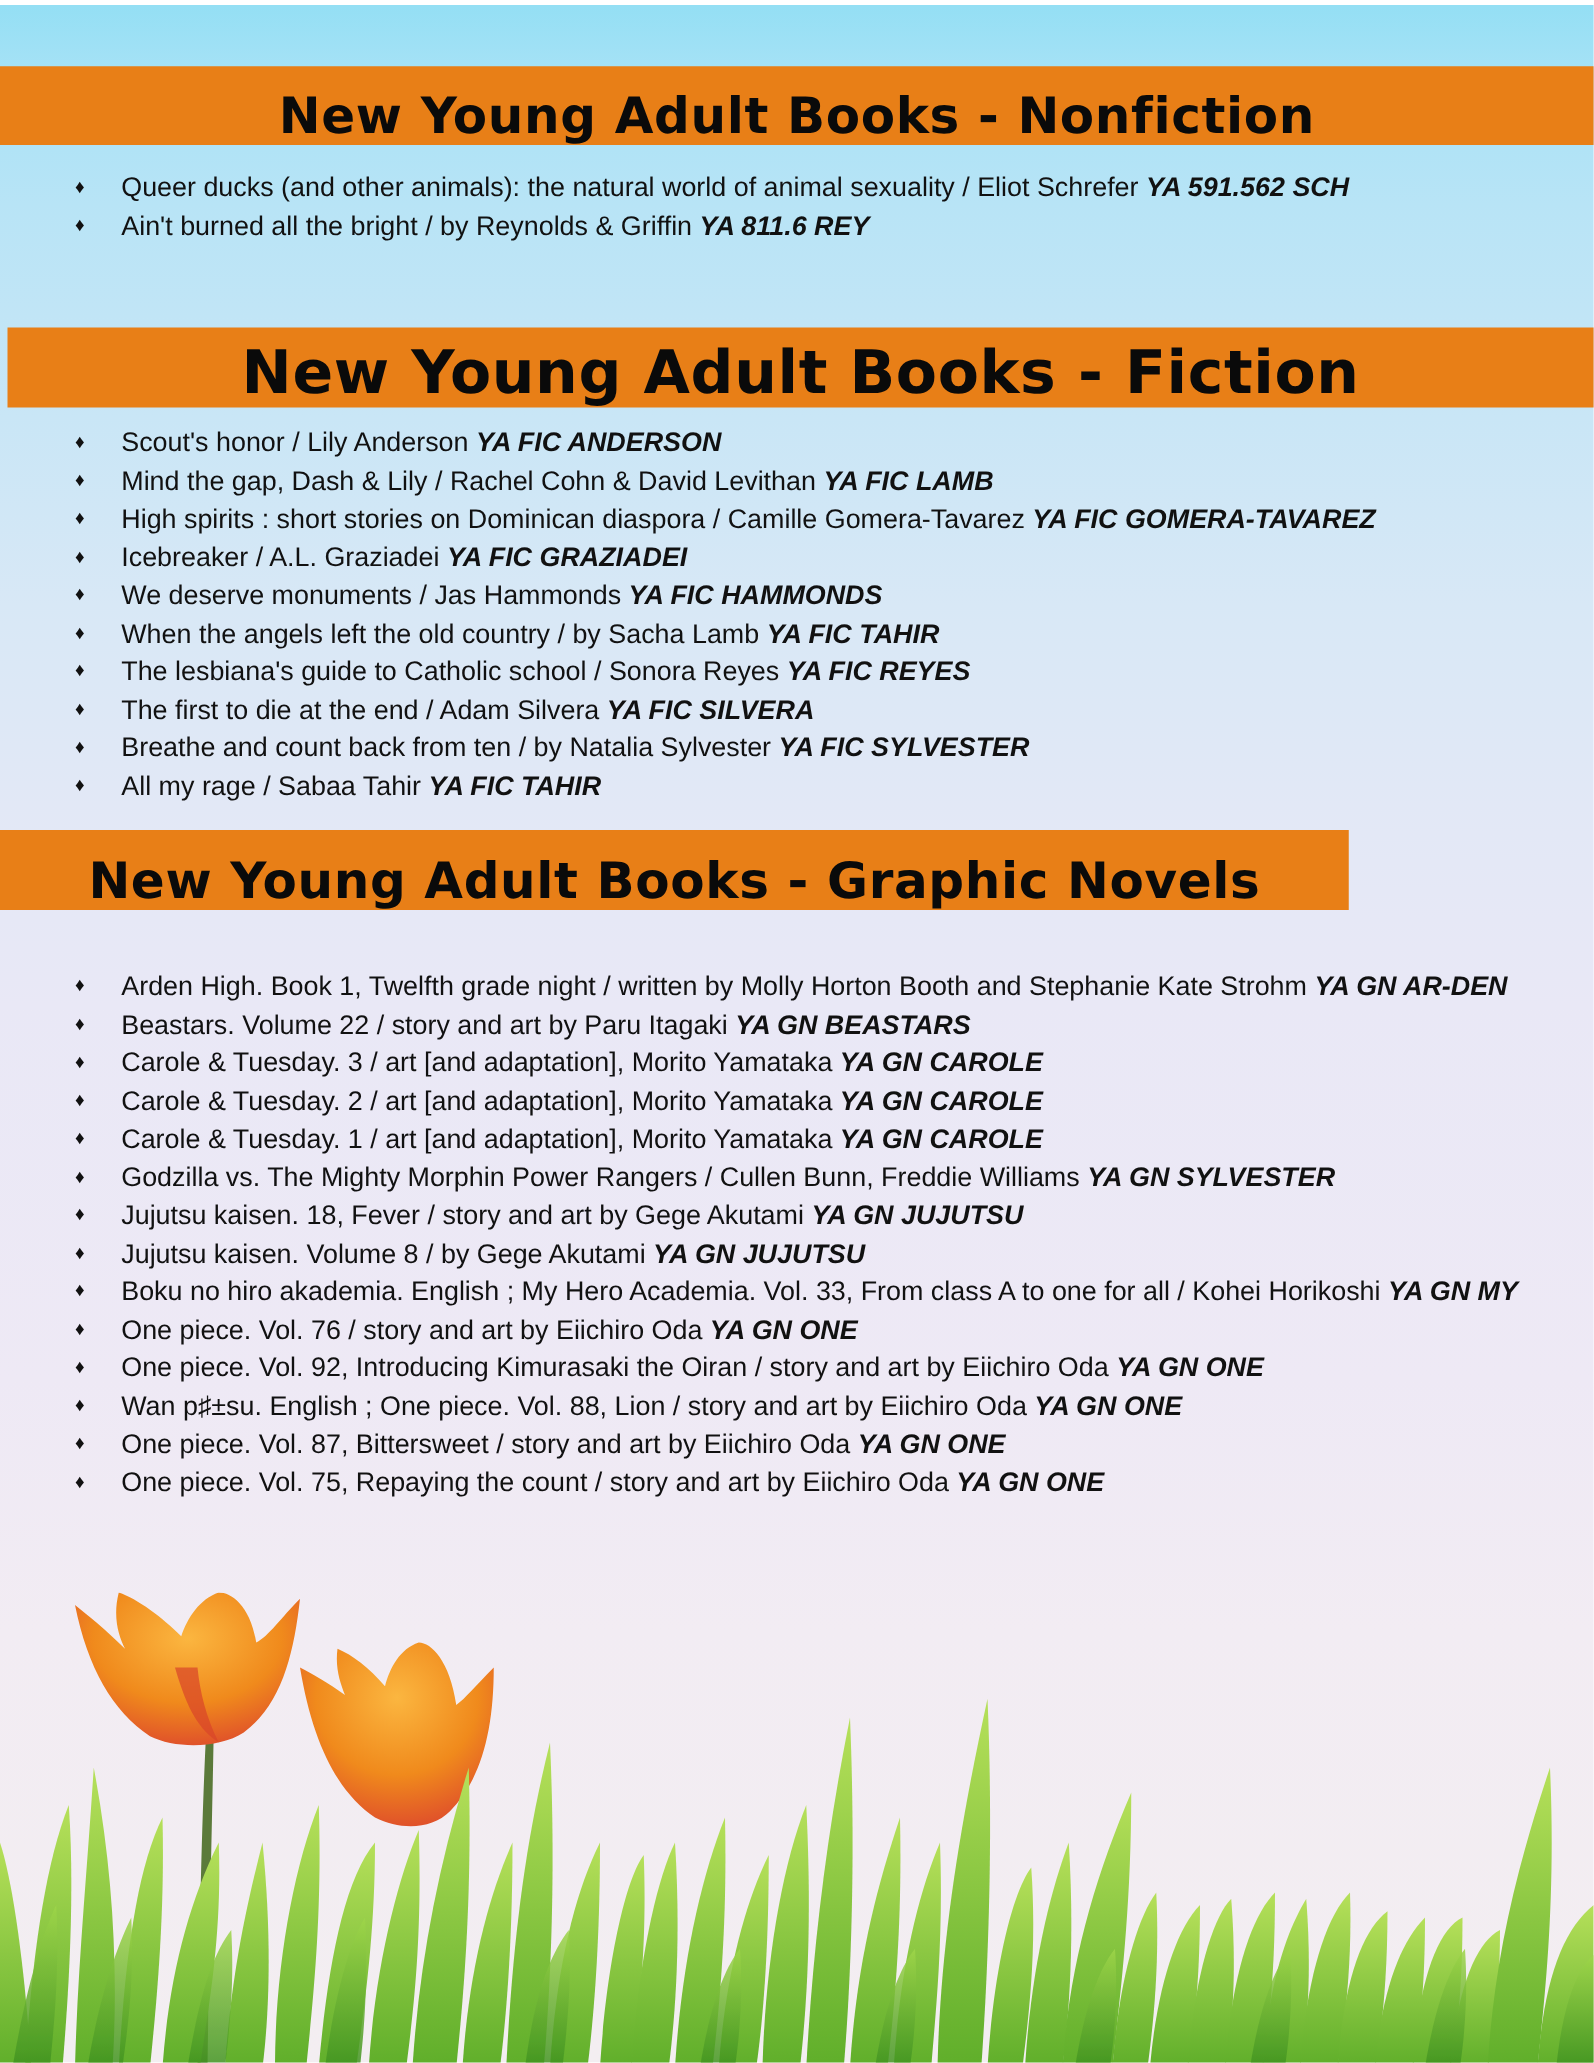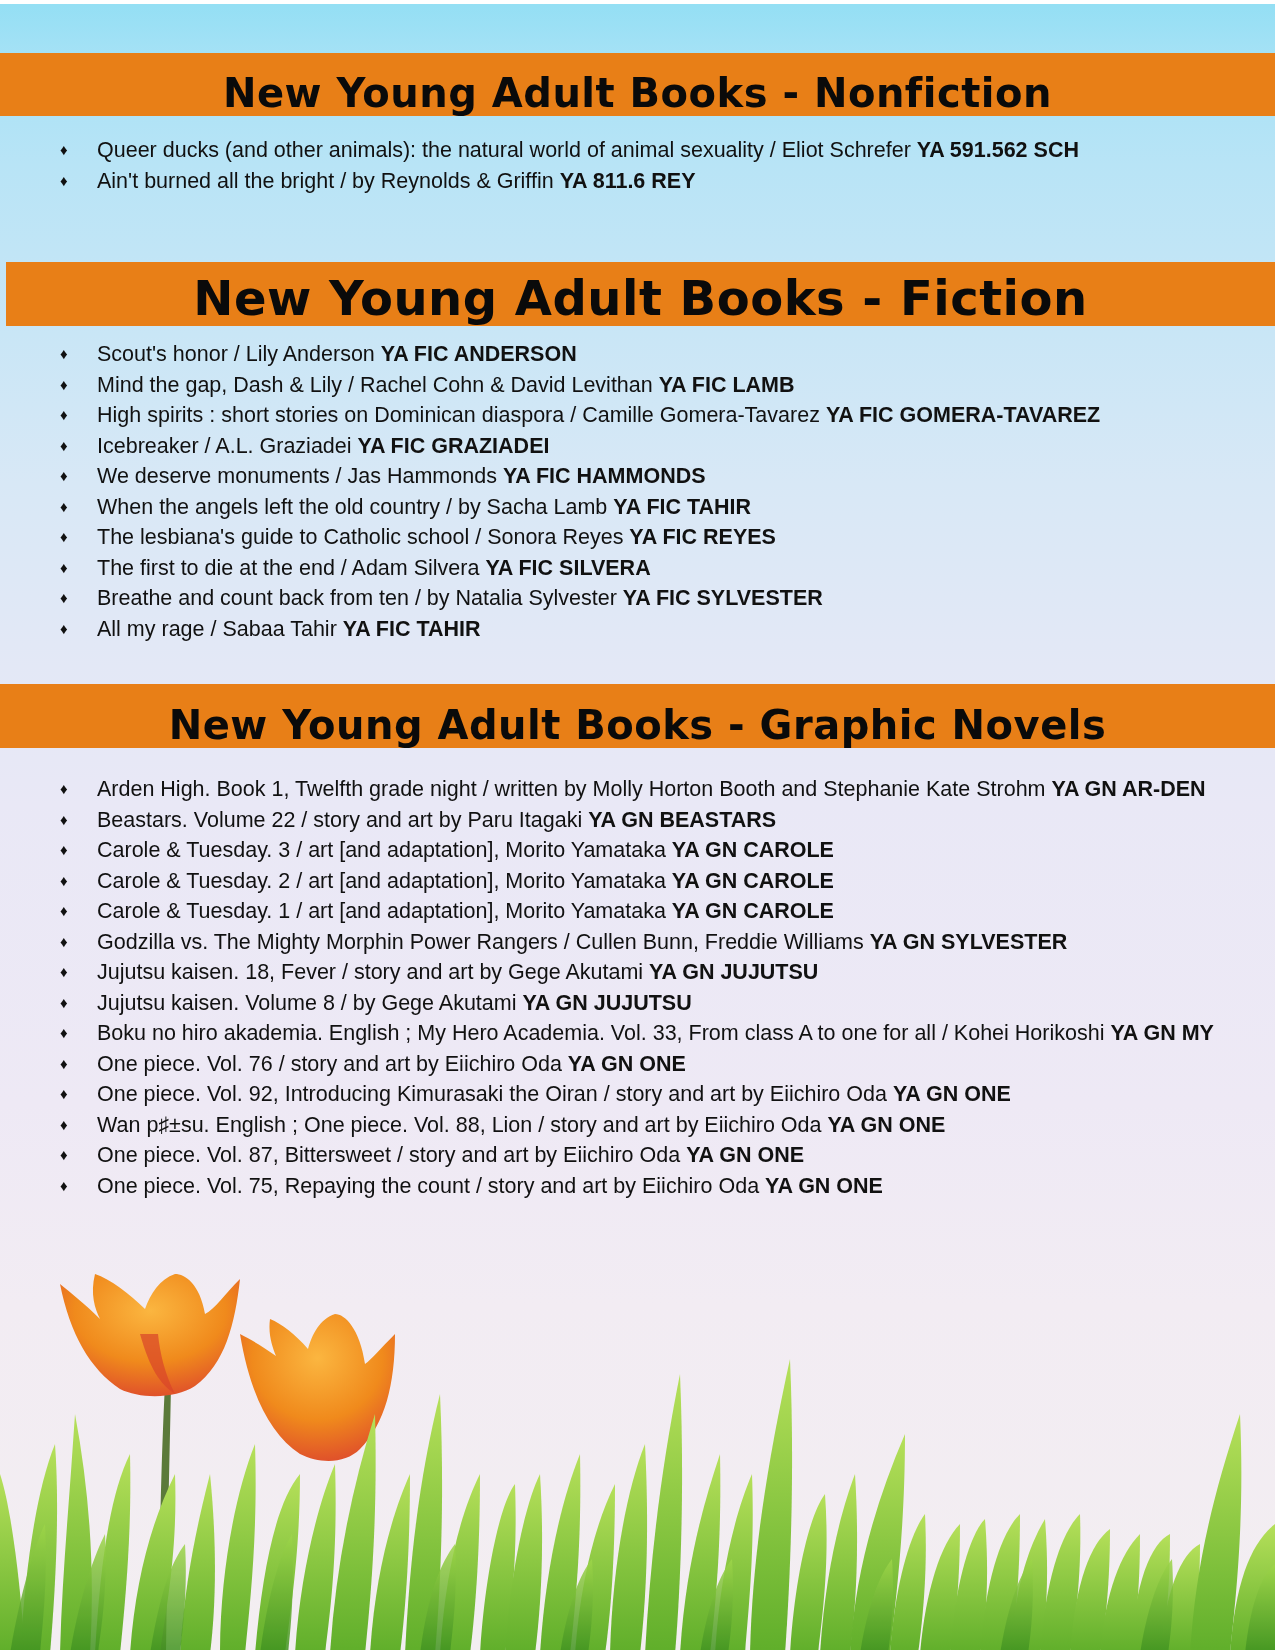--- a/index.html
+++ b/index.html
@@ -61,21 +61,21 @@
       white-space: nowrap;
     }
     .list li.wrap { white-space: normal; }
     .bullet {
       position: absolute;
       left: 60px;
       top: 0;
       font-size: 15px;
       line-height: 30.5px;
     }
-    .call { font-weight: bold; }
+    .call { font-weight: bold; font-style: italic; }
     .art {
       position: absolute;
       left: 0; top: 1270px;
       width: 1275px; height: 380px;
       z-index: 1;
     }
   </style>
 </head>
 <body>
 
@@ -212,21 +212,21 @@
     <li>
       <span class="bullet">♦</span>
       <span>Breathe and count back from ten / by Natalia Sylvester  </span><span class="call">YA FIC SYLVESTER</span>
     </li>
     <li>
       <span class="bullet">♦</span>
       <span>All my rage / Sabaa Tahir  </span><span class="call">YA FIC TAHIR</span>
     </li>
   </ul>
 
-  <div class="banner" style="left:0; top:680px; width:1275px; height:64px;">
+  <div class="banner" style="left:0; top:660px; width:1079px; height:64px;">
     <h1 style="font-size:40px;">New Young Adult Books - Graphic Novels</h1>
   </div>
   <ul class="list" style="top:770px;">
     <li class="wrap">
       <span class="bullet">♦</span>
       <span>Arden High. Book 1, Twelfth grade night / written by Molly Horton Booth and Stephanie Kate Strohm  </span><span class="call">YA GN AR-DEN</span>
     </li>
     <li>
       <span class="bullet">♦</span>
       <span>Beastars. Volume 22 / story and art by Paru Itagaki </span><span class="call">YA GN BEASTARS</span>

